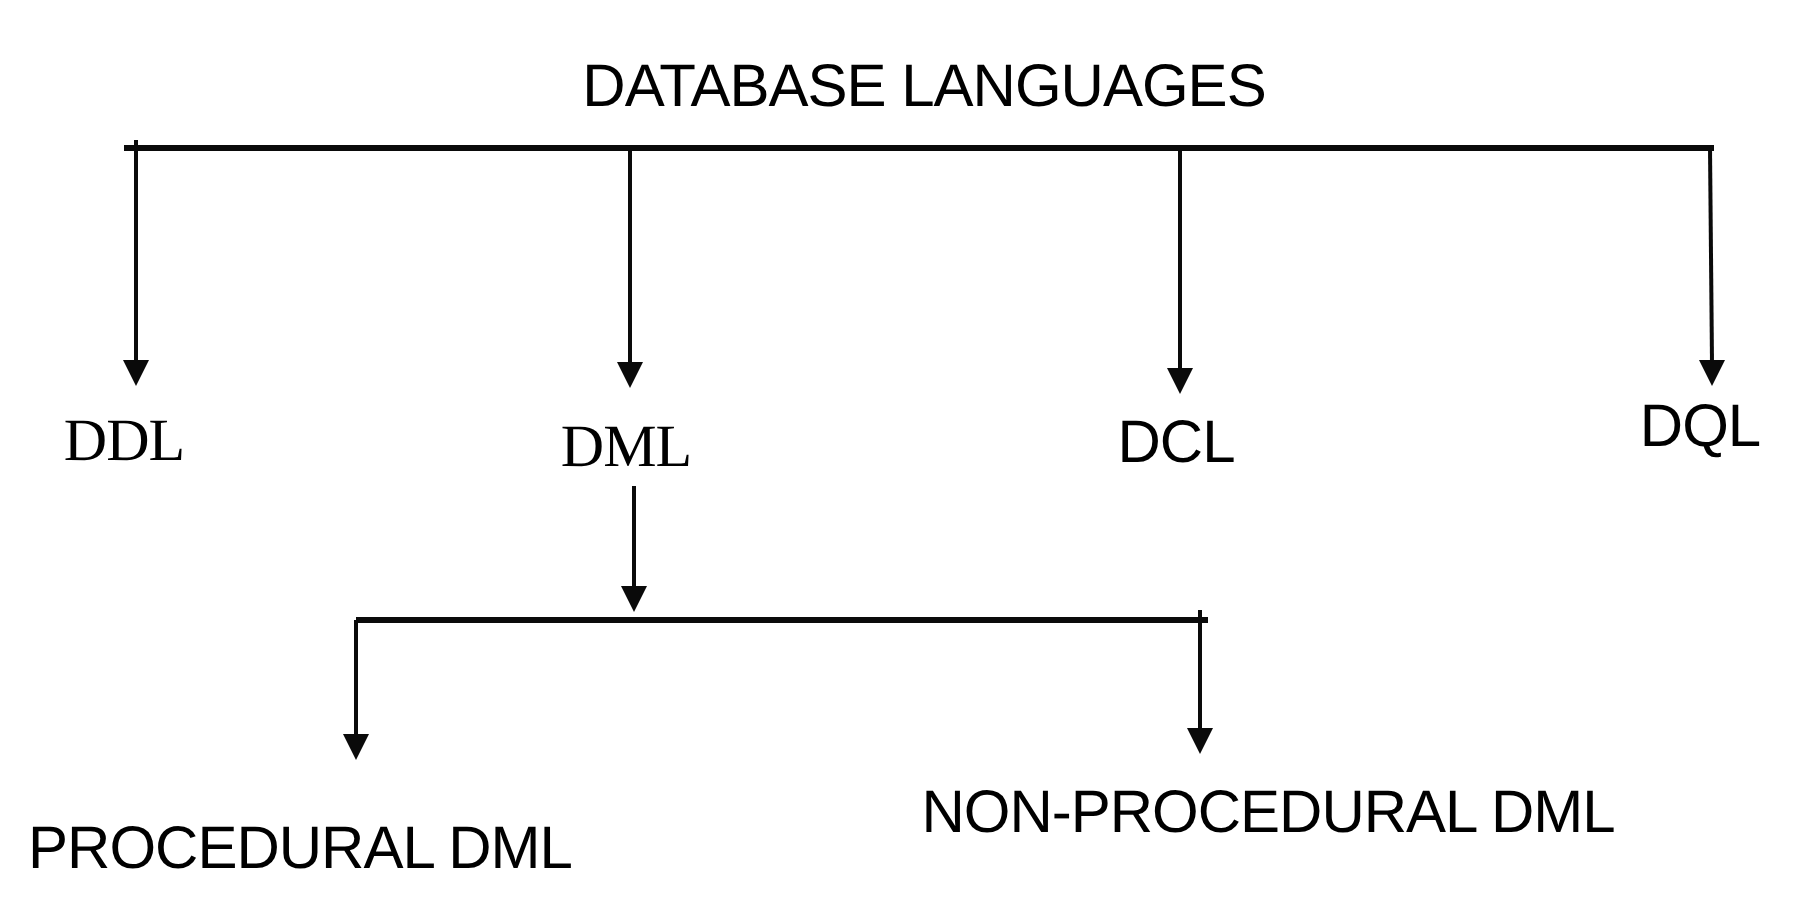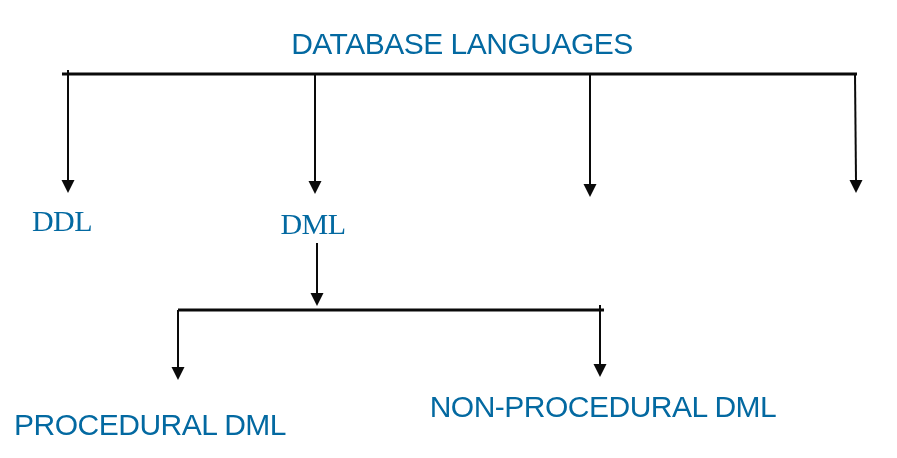--- a/index.html
+++ b/index.html
@@ -27,21 +27,21 @@
   .connectors line.bar {
     stroke-width: 3;
   }
   .connectors polygon {
     fill: #0a0a0a;
     stroke: none;
   }
   .node-label {
     position: absolute;
     transform: translateX(-50%);
-    color: #0369a1;
+    color: #000000;
     font-size: 30px;
     line-height: 1;
     white-space: nowrap;
     letter-spacing: -0.5px;
   }
   .title-label {
     font-size: 30px;
   }
 </style>
 </head>
@@ -90,19 +90,21 @@
       <polygon points="593.5,364 606.5,364 600,377"></polygon>
     </g>
   </svg>
 
   <div class="node-label title-label" style="left:462px; top:29px;">DATABASE LANGUAGES</div>
 
   <div class="node-label" style="left:62px; top:206px;font-family:Liberation Serif, serif;">DDL</div>
 
   <div class="node-label" style="left:313px; top:209px;font-family:Liberation Serif, serif;">DML</div>
 
+  <div class="node-label" style="left:588px; top:207px;">DCL</div>
 
+  <div class="node-label" style="left:850px; top:199px;">DQL</div>
 
   <div class="node-label" style="left:150px; top:400px;margin-top:10px;">PROCEDURAL DML</div>
 
-  <div class="node-label" style="left:603px; top:392px;text-align:center;">NON-PROCEDURAL DML</div>
+  <div class="node-label" style="left:634px; top:392px;text-align:center;">NON-PROCEDURAL DML</div>
 
 </div>
 
 </body></html>

